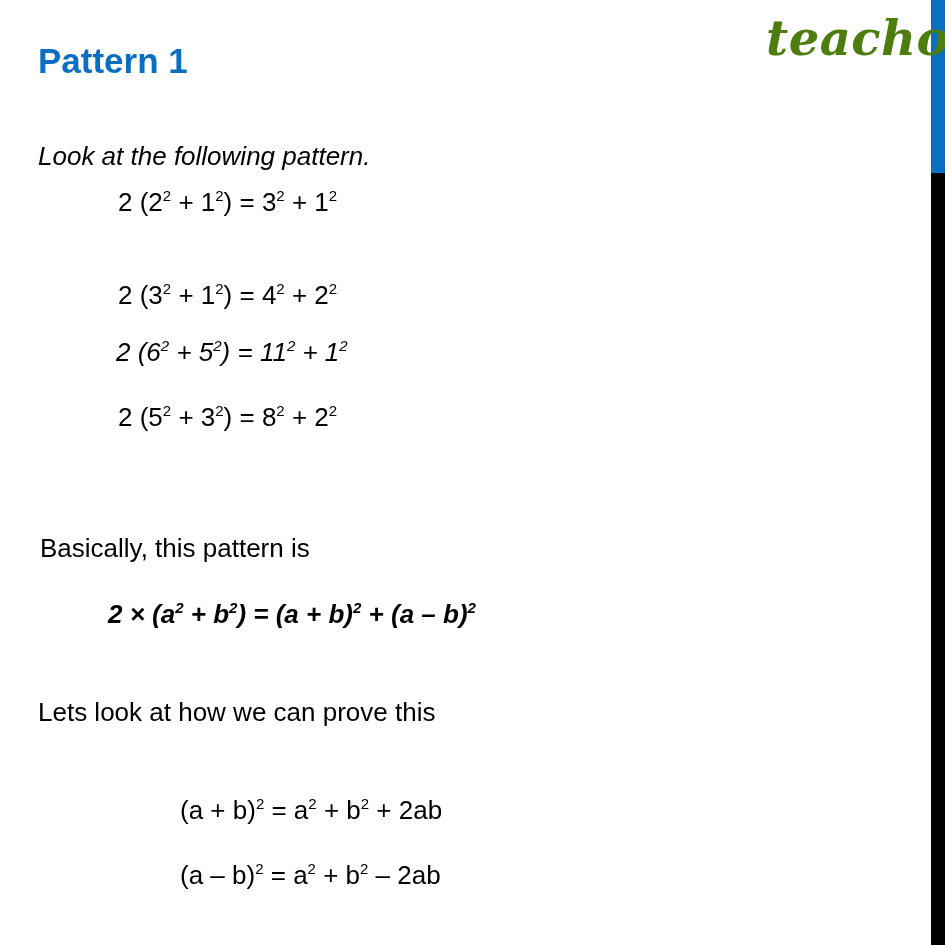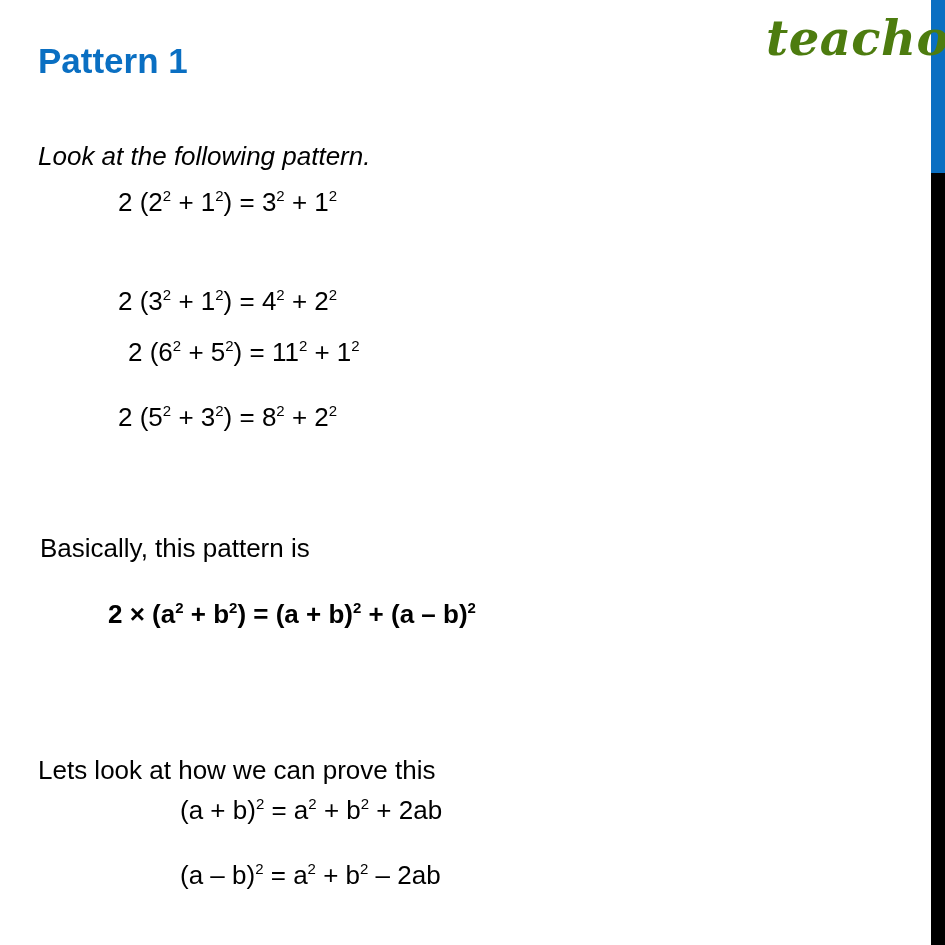--- a/index.html
+++ b/index.html
@@ -81,39 +81,39 @@
 
   <div class="title">Pattern 1</div>
   <div class="logo">teachoo</div>
 
   <div class="line" style="left:38px; top:139px;font-style:italic;">Look at the following pattern.</div>
 
   <div class="line" style="left:118px; top:185px;">
     <span>2 (2</span><sup>2</sup><span> + 1</span><sup>2</sup><span>) = 3</span><sup>2</sup><span> + 1</span><sup>2</sup>
   </div>
 
-  <div class="line" style="left:118px; top:284px;">
+  <div class="line" style="left:118px; top:278px;">
     <span>2 (3</span><sup>2</sup><span> + 1</span><sup>2</sup><span>) = 4</span><sup>2</sup><span> + 2</span><sup>2</sup>
   </div>
 
-  <div class="line" style="left:128px; top:335px;">
+  <div class="line" style="left:116px; top:335px;font-style:italic;">
     <span>2 (6</span><sup>2</sup><span> + 5</span><sup>2</sup><span>) = 11</span><sup>2</sup><span> + 1</span><sup>2</sup>
   </div>
 
   <div class="line" style="left:118px; top:400px;text-align:right;">
     <span>2 (5</span><sup>2</sup><span> + 3</span><sup>2</sup><span>) = 8</span><sup>2</sup><span> + 2</span><sup>2</sup>
   </div>
 
   <div class="line" style="left:40px; top:531px;">Basically, this pattern is</div>
 
-  <div class="line bold" style="left:108px; top:597px;">
+  <div class="line bold" style="left:108px; top:597px;font-style:italic;">
     <span>2 × (a</span><sup>2</sup><span> + b</span><sup>2</sup><span>) = (a + b)</span><sup>2</sup><span> + (a – b)</span><sup>2</sup>
   </div>
 
-  <div class="line" style="left:38px; top:753px;">Lets look at how we can prove this</div>
+  <div class="line" style="left:38px; top:695px;">Lets look at how we can prove this</div>
 
   <div class="line" style="left:180px; top:793px;">
     <span>(a + b)</span><sup>2</sup><span> = a</span><sup>2</sup><span> + b</span><sup>2</sup><span> + 2ab</span>
   </div>
 
   <div class="line" style="left:180px; top:858px;text-align:right;">
     <span>(a – b)</span><sup>2</sup><span> = a</span><sup>2</sup><span> + b</span><sup>2</sup><span> – 2ab</span>
   </div>
 
 </div>

